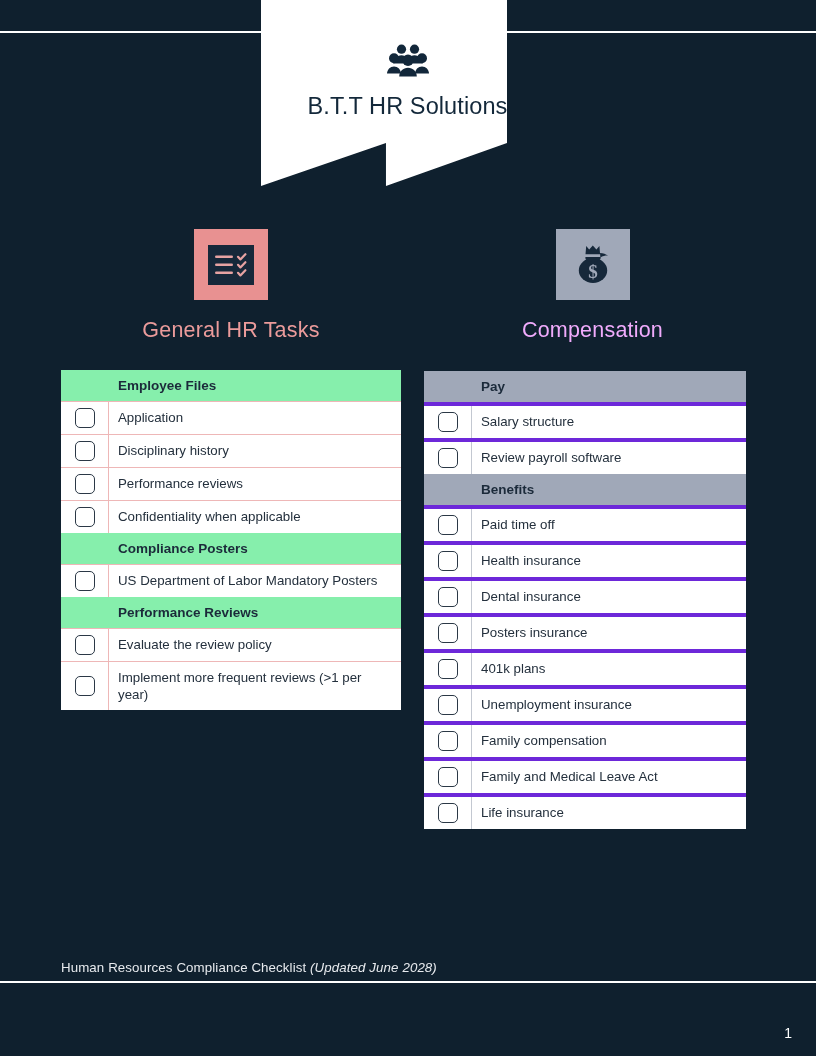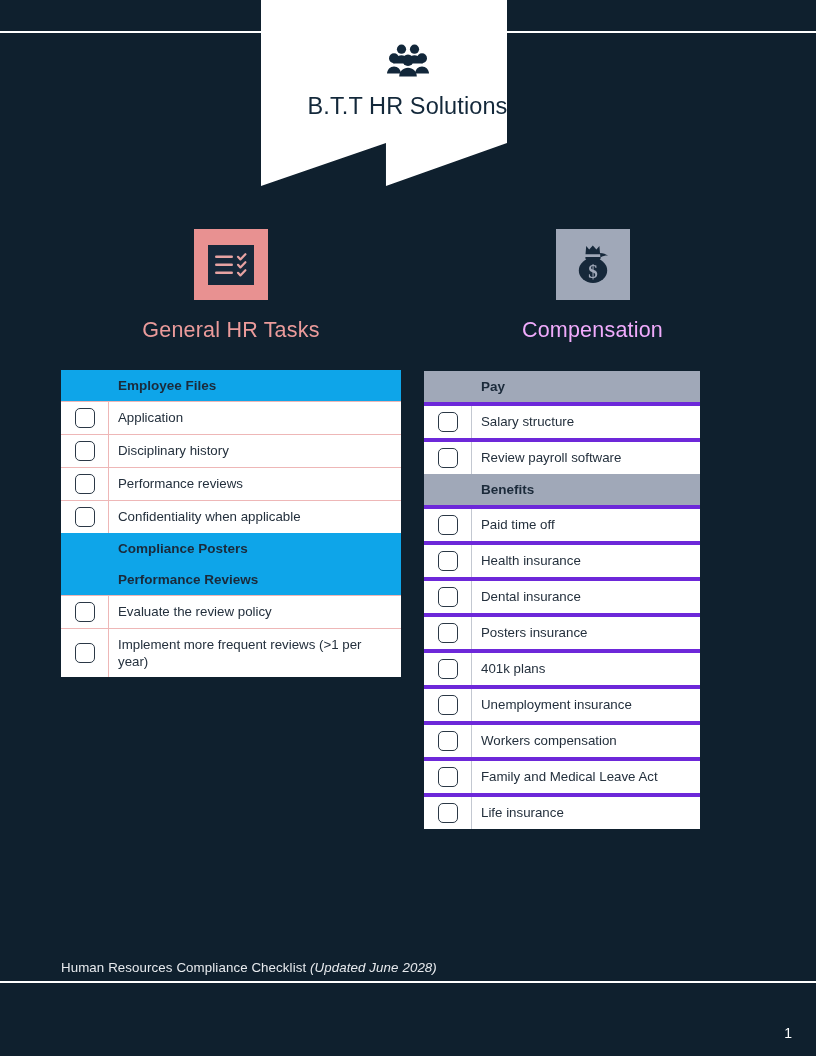--- a/index.html
+++ b/index.html
@@ -105,31 +105,31 @@
   }
   .section-title.pink { color: #eb9b9b; }
   .section-title.gray { color: #f0abfc; }
 
   
   .table {
     position: absolute;
     background: #ffffff;
   }
   .table.left  { left: 61px;  top: 370px; width: 340px; }
-  .table.right { left: 424px; top: 371px; width: 276px; }
+  .table.right { left: 424px; top: 371px; width: 322px; }
 
   .group-head {
     font-size: 13.5px;
     font-weight: bold;
     color: #1b2a3a;
     padding: 8px 0 8px 57px;
     line-height: 15px;
     min-height: 31px;
   }
-  .table.left  .group-head { background: #0ea5e9; }
+  .table.left  .group-head { background: #86efac; }
   .table.right .group-head { background: #a0a8b8; }
 
   .row {
     display: flex;
     align-items: stretch;
     min-height: 31px;
     background: #ffffff;
   }
   .table.left  .row + .row,
   .table.left  .row.after-head { border-top: 1px solid #eeb7b7; }
@@ -277,20 +277,26 @@
       <div class="row-label">Performance reviews</div>
     </div>
     <div class="row">
       <div class="cb-cell">
           <div class="checkbox"></div>
         </div>
       <div class="row-label">Confidentiality when applicable</div>
     </div>
 
     <div class="group-head">Compliance Posters</div>
+    <div class="row after-head">
+      <div class="cb-cell">
+          <div class="checkbox"></div>
+        </div>
+      <div class="row-label">US Department of Labor Mandatory Posters</div>
+    </div>
 
     <div class="group-head">Performance Reviews</div>
     <div class="row after-head">
       <div class="cb-cell">
           <div class="checkbox"></div>
         </div>
       <div class="row-label">Evaluate the review policy</div>
     </div>
     <div class="row two-line">
       <div class="cb-cell">
@@ -351,21 +357,21 @@
     <div class="row">
       <div class="cb-cell">
           <div class="checkbox"></div>
         </div>
       <div class="row-label">Unemployment insurance</div>
     </div>
     <div class="row">
       <div class="cb-cell">
           <div class="checkbox"></div>
         </div>
-      <div class="row-label">Workers compensation</div>
+      <div class="row-label">Family compensation</div>
     </div>
     <div class="row">
       <div class="cb-cell">
           <div class="checkbox"></div>
         </div>
       <div class="row-label">Family and Medical Leave Act</div>
     </div>
     <div class="row">
       <div class="cb-cell">
           <div class="checkbox"></div>

